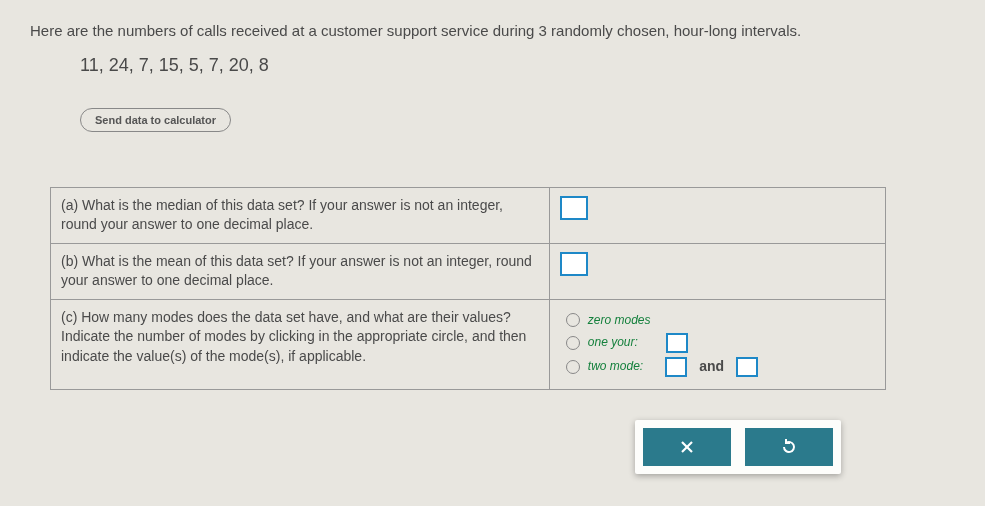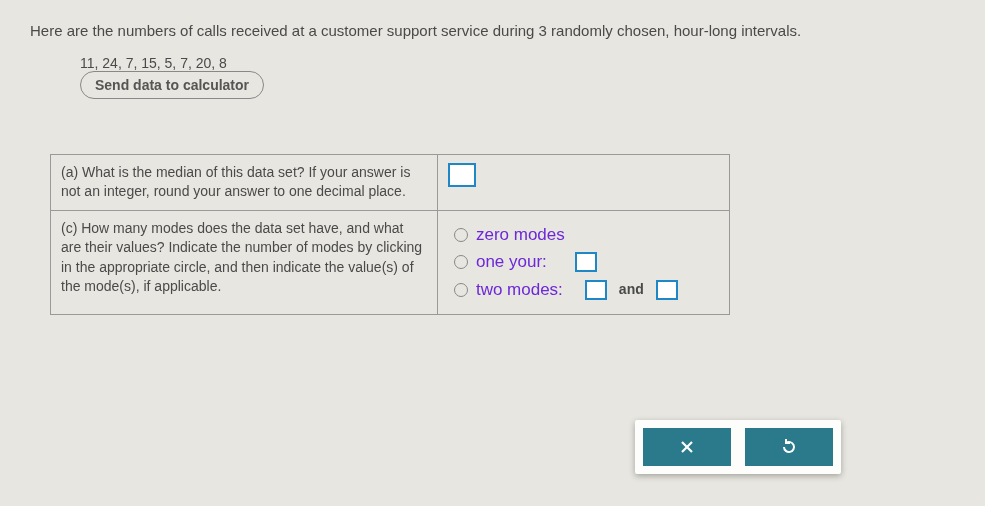--- a/index.html
+++ b/index.html
@@ -16,42 +16,43 @@
       color: #4a4a4a;
       font-size: 15px;
       position: relative;
     }
     .intro {
       margin-bottom: 12px;
       line-height: 1.5;
     }
     .data-list {
       margin-left: 50px;
-      margin-bottom: 0;
-      font-size: 14px;
+      margin-bottom: 18px;
+      font-size: 18px;
     }
     .send-button {
       margin-left: 50px;
       border: 1.5px solid #888;
       border-radius: 16px;
       padding: 5px 14px;
       background: transparent;
       color: #555;
-      font-size: 14px;
+      font-size: 11px;
       font-weight: 600;
       cursor: pointer;
       display: inline-block;
+      margin-top: 14px;
     }
     .table-wrap {
       margin-top: 55px;
       margin-left: 20px;
     }
     table {
       border-collapse: collapse;
-      width: 680px;
+      width: 836px;
     }
     td {
       border: 1px solid #999;
       padding: 8px 10px;
       vertical-align: top;
       font-size: 14px;
       line-height: 1.4;
       color: #4a4a4a;
     }
     .question-cell {
@@ -85,22 +86,23 @@
     }
     .radio-circle {
       width: 14px;
       height: 14px;
       border: 1.5px solid #888;
       border-radius: 50%;
       flex-shrink: 0;
       cursor: pointer;
     }
     .radio-label {
-      font-size: 17px;
-      color: #6d28d9;
+      font-size: 12px;
+      color: #15803d;
+      font-style: italic;
     }
     .action-bar {
       position: absolute;
       left: 635px;
       top: 420px;
       display: flex;
       gap: 14px;
       background: #fdfdfb;
       padding: 8px;
       border-radius: 2px;
@@ -137,35 +139,41 @@
 <div class="table-wrap">
   <table>
     <tbody>
         <tr>
       <td class="question-cell">(a) What is the median of this data set? If your answer is not an integer, round your answer to one decimal place.</td>
       <td class="answer-cell">
         <input type="text" class="num-input" style="">
       </td>
     </tr>
     <tr>
+      <td class="question-cell">(b) What is the mean of this data set? If your answer is not an integer, round your answer to one decimal place.</td>
+      <td class="answer-cell">
+        <input type="text" class="num-input" style="">
+      </td>
+    </tr>
+    <tr>
       <td class="question-cell">(c) How many modes does the data set have, and what are their values? Indicate the number of modes by clicking in the appropriate circle, and then indicate the value(s) of the mode(s), if applicable.</td>
       <td class="answer-cell">
         <div class="radio-row">
           <span class="radio-circle"></span>
           <span class="radio-label">zero modes</span>
         </div>
         <div class="radio-row">
           <span class="radio-circle"></span>
           <span class="radio-label">one your:</span>
           <span style="width:12px"></span>
           <input type="text" class="small-input" style="">
         </div>
         <div class="radio-row">
           <span class="radio-circle"></span>
-          <span class="radio-label">two modes:</span>
+          <span class="radio-label">two mode:</span>
           <span style="width:6px"></span>
           <input type="text" class="small-input" style="">
           <span class="and-text">and</span>
           <input type="text" class="small-input" style="">
         </div>
       </td>
     </tr>
   </tbody>
     </table>
 </div>

